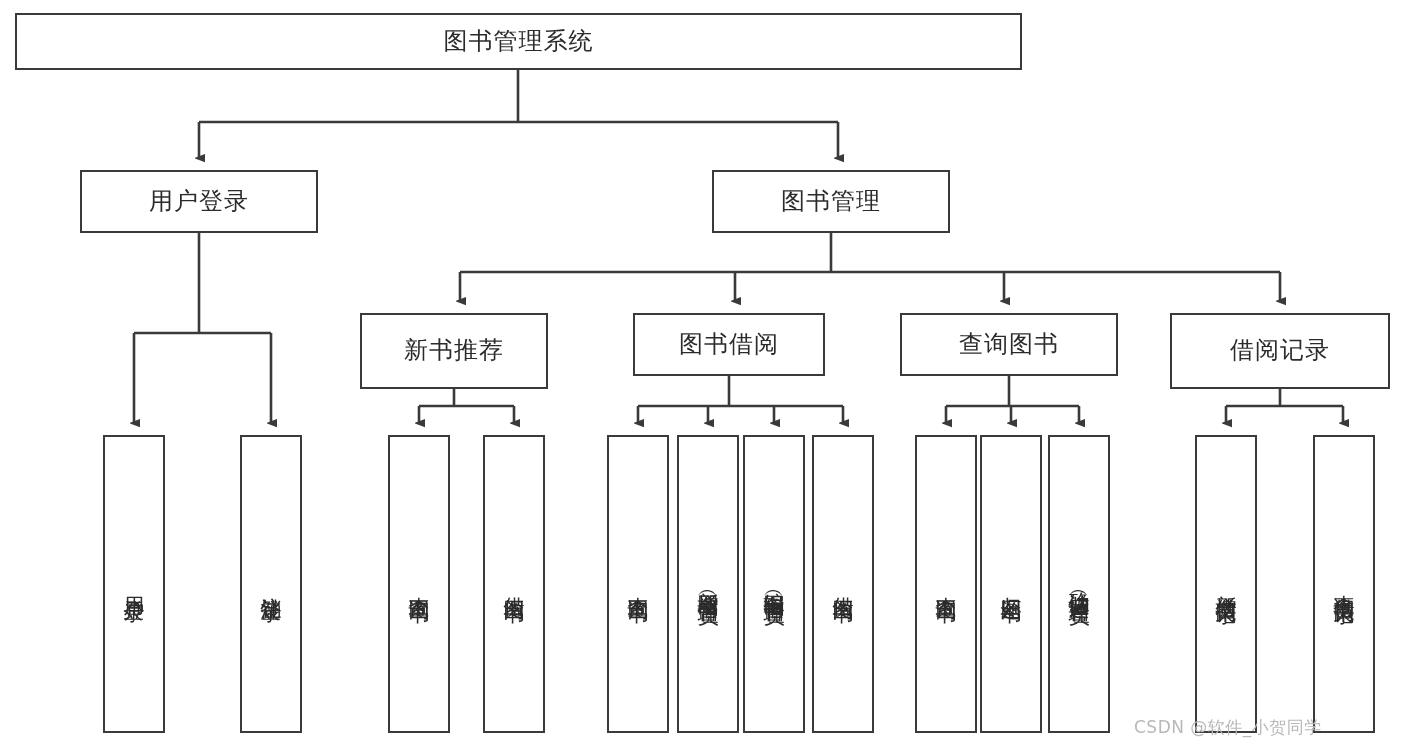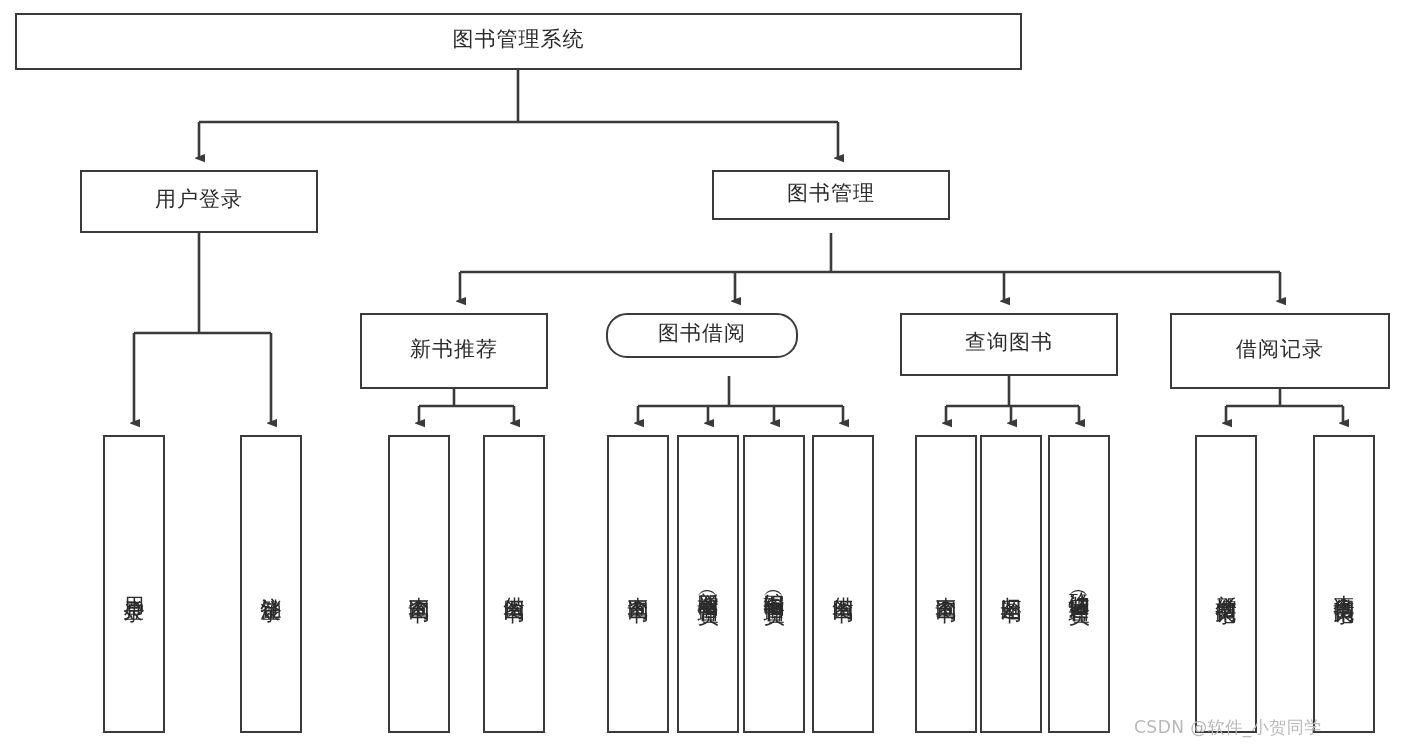--- a/index.html
+++ b/index.html
@@ -29,25 +29,24 @@
     position: absolute;
     box-sizing: border-box;
     border: 2px solid #3a3a3a;
     background: #ffffff;
     display: flex;
     align-items: center;
     justify-content: center;
     color: #2b2b2b;
   }
   .node.horiz .label {
-    font-size: 21px;
+    font-size: 24px;
     line-height: 1.15;
     letter-spacing: 1px;
     white-space: nowrap;
-    font-family: Liberation Mono, monospace;
   }
   .node.vert {
     align-items: center;
     justify-content: center;
   }
   .node.vert .label {
     writing-mode: vertical-rl;
     text-orientation: upright;
     font-size: 21px;
     line-height: 1.34;
@@ -119,28 +118,28 @@
     </g>
   </svg>
 
   <div class="node horiz" style="left:15px; top:13px; width:1007px; height:57px;">
     <span class="label">图书管理系统</span>
   </div>
 
   <div class="node horiz" style="left:80px; top:170px; width:238px; height:63px;">
     <span class="label">用户登录</span>
   </div>
-  <div class="node horiz" style="left:712px; top:170px; width:238px; height:50px;align-items:center;">
+  <div class="node horiz" style="left:712px; top:170px; width:238px; height:63px;align-items:center;">
     <span class="label">图书管理</span>
   </div>
 
   <div class="node horiz" style="left:360px; top:313px; width:188px; height:76px;">
     <span class="label">新书推荐</span>
   </div>
-  <div class="node horiz" style="left:606px; top:313px; width:192px; height:45px;border-radius:21px;">
+  <div class="node horiz" style="left:633px; top:313px; width:192px; height:63px;">
     <span class="label">图书借阅</span>
   </div>
   <div class="node horiz" style="left:900px; top:313px; width:218px; height:63px;">
     <span class="label">查询图书</span>
   </div>
   <div class="node horiz" style="left:1170px; top:313px; width:220px; height:76px;">
     <span class="label">借阅记录</span>
   </div>
 
   <div class="node vert" style="left:103px; top:435px; width:62px; height:298px;">

